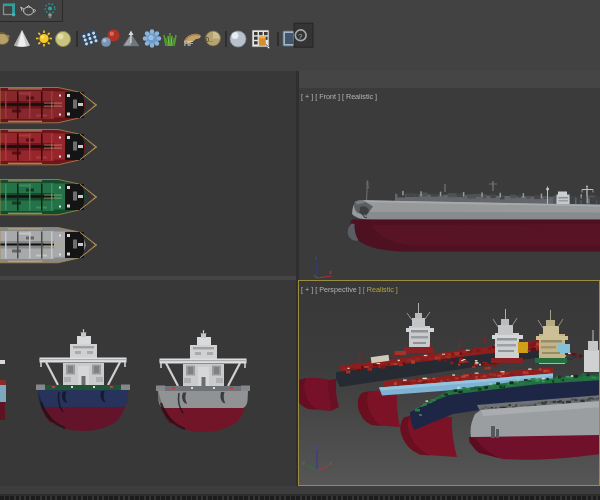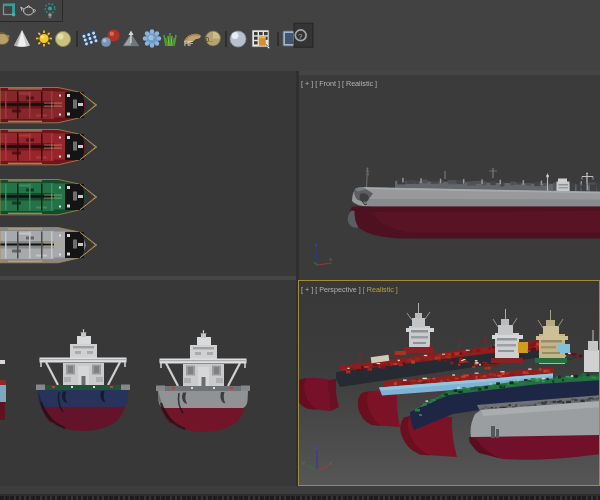--- a/index.html
+++ b/index.html
@@ -227,21 +227,21 @@
           </g>
         <g style="--hull:#164a2c;--panel:#247247;--mid:#0a2617;--dk:#3f8a5e">
             <use href="#topship" x="0" y="107.5"></use>
           </g>
         <g style="--hull:#87888a;--panel:#a8a9aa;--mid:#4a4a4c;--dk:#c6c7c8">
             <use href="#topship" x="0" y="155.5"></use>
           </g>
       </svg>
     </div>
 
-    <div class="abs" style="left:299;top:4px;width:301px;height:205px;background:#3b3b3b;left:299px;">
+    <div class="abs" style="left:299;top:17px;width:301px;height:205px;background:#3b3b3b;left:299px;">
       <svg width="301" height="205" viewBox="0 0 301 205" id="svgTR">
         <text x="2" y="10.5" font-size="7.2" fill="#b4b4b4" font-family="Liberation Sans">[ + ] [ Front ] [ Realistic ]</text>
 
         <line x1="67.5" y1="113" x2="68.5" y2="93" stroke="#6f7274" stroke-width="1"></line>
         <line x1="66.5" y1="96" x2="70.5" y2="96" stroke="#6f7274" stroke-width="0.8"></line>
         <rect x="67.5" y="97.5" width="2.4" height="3" fill="#5f6264"></rect>
         <circle cx="68.5" cy="93.5" r="1" fill="#6f7274"></circle>
 
         <polygon points="96,105.8 301,109.7 301,116.8 96,112.9" fill="#63666a"></polygon>
         <rect x="98.4" y="105.0" width="8.0" height="4.4" fill="#3a3c40"></rect>

